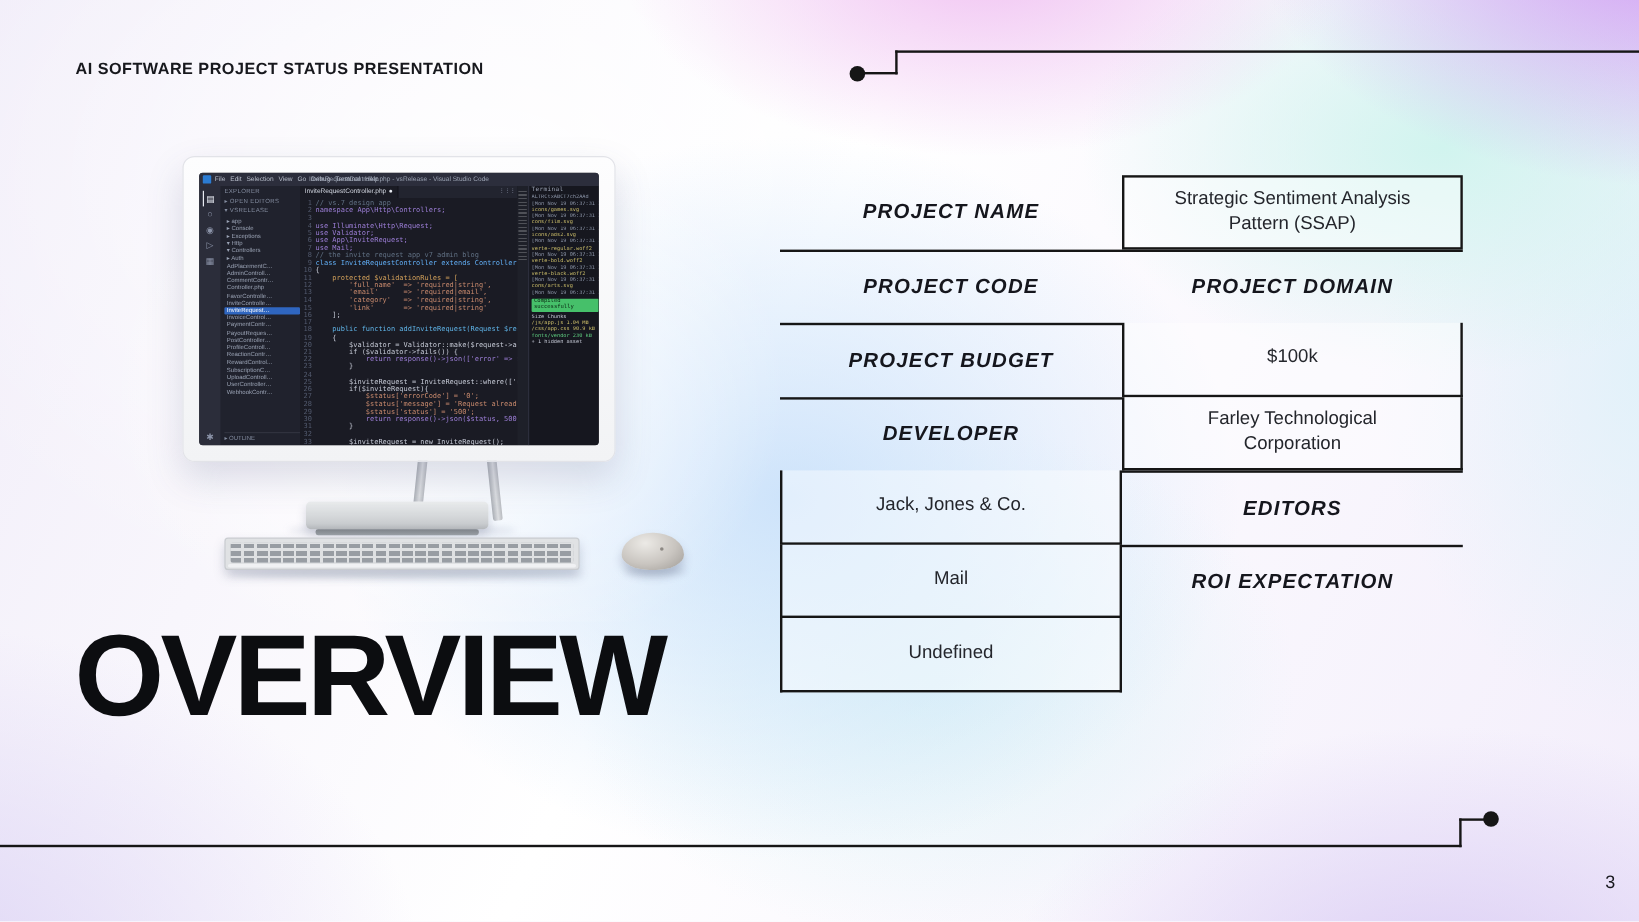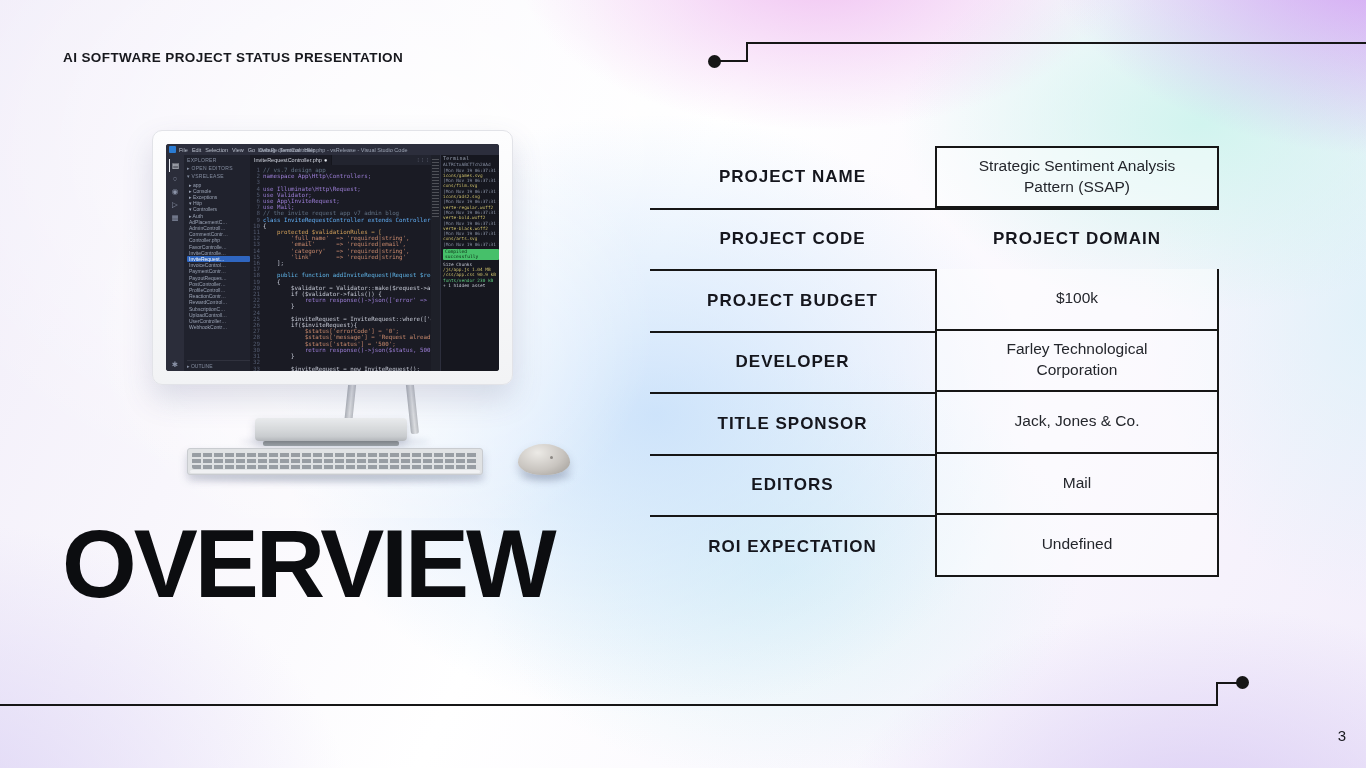--- a/index.html
+++ b/index.html
@@ -122,21 +122,21 @@
     font-stretch:condensed;line-height:1;
   }
 
   
   .info-table{
     position:absolute;left:650px;top:146px;
     display:grid;grid-template-columns:285px 284px;grid-auto-rows:61.5px;
   }
   .lcell{
     display:flex;align-items:center;justify-content:center;text-align:center;
-    font-weight:bold;font-size:17px;letter-spacing:1px;color:var(--ink);
+    font-weight:bold;font-size:17px;letter-spacing:1px;color:var(--ink);font-style:italic;
   }
   .lcell:not(.first){border-top:2px solid var(--line);}
   .vcell{
     display:flex;align-items:center;justify-content:center;text-align:center;
     font-size:15.5px;color:#24262c;line-height:1.35;
     border:2px solid var(--line);border-top:none;
     background:rgba(255,255,255,.42);
     padding:4px 28px;
   }
   .vcell.first{border-top:2px solid var(--line);}
@@ -272,21 +272,20 @@
 
   <div class="info-table" id="info-table">
       <div class="lcell first">PROJECT NAME</div>
       <div class="vcell first">Strategic Sentiment Analysis Pattern (SSAP)</div>
       <div class="lcell">PROJECT CODE</div>
       <div class="lcell">PROJECT DOMAIN</div>
       <div class="lcell">PROJECT BUDGET</div>
       <div class="vcell">$100k</div>
       <div class="lcell">DEVELOPER</div>
       <div class="vcell">Farley Technological Corporation</div>
-      <div class="lcell">TITLE SPONSOR</div>
       <div class="vcell">Jack, Jones &amp; Co.</div>
       <div class="lcell">EDITORS</div>
       <div class="vcell">Mail</div>
       <div class="lcell">ROI EXPECTATION</div>
       <div class="vcell">Undefined</div>
     </div>
 
   <div class="deco" style="left:0;top:704px;width:1218px;height:2px;"></div>
   <div class="deco" style="left:1216px;top:682px;width:2px;height:24px;"></div>
   <div class="deco" style="left:1216px;top:682px;width:26px;height:2px;"></div>

